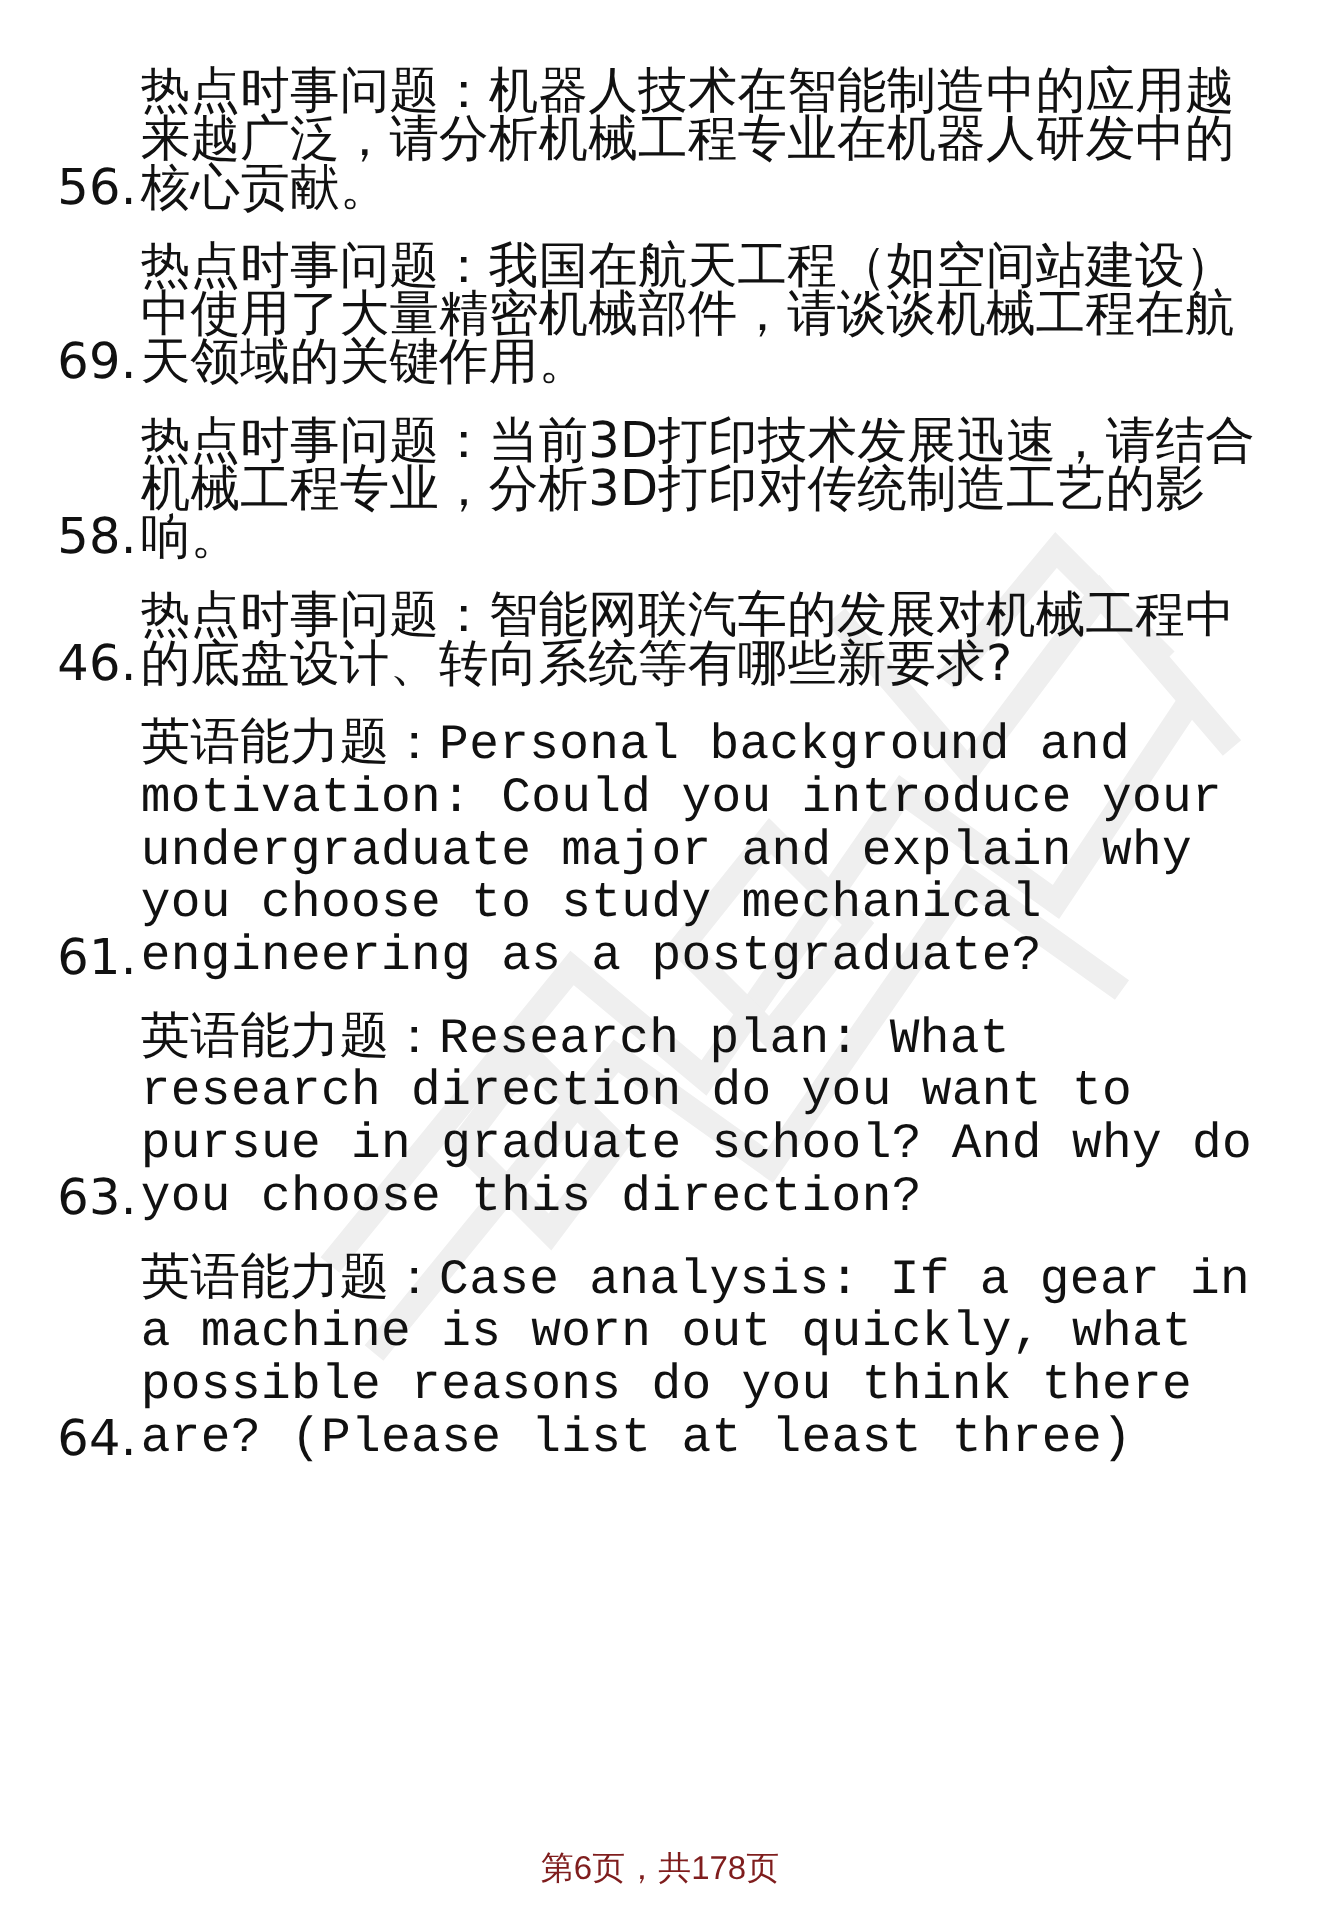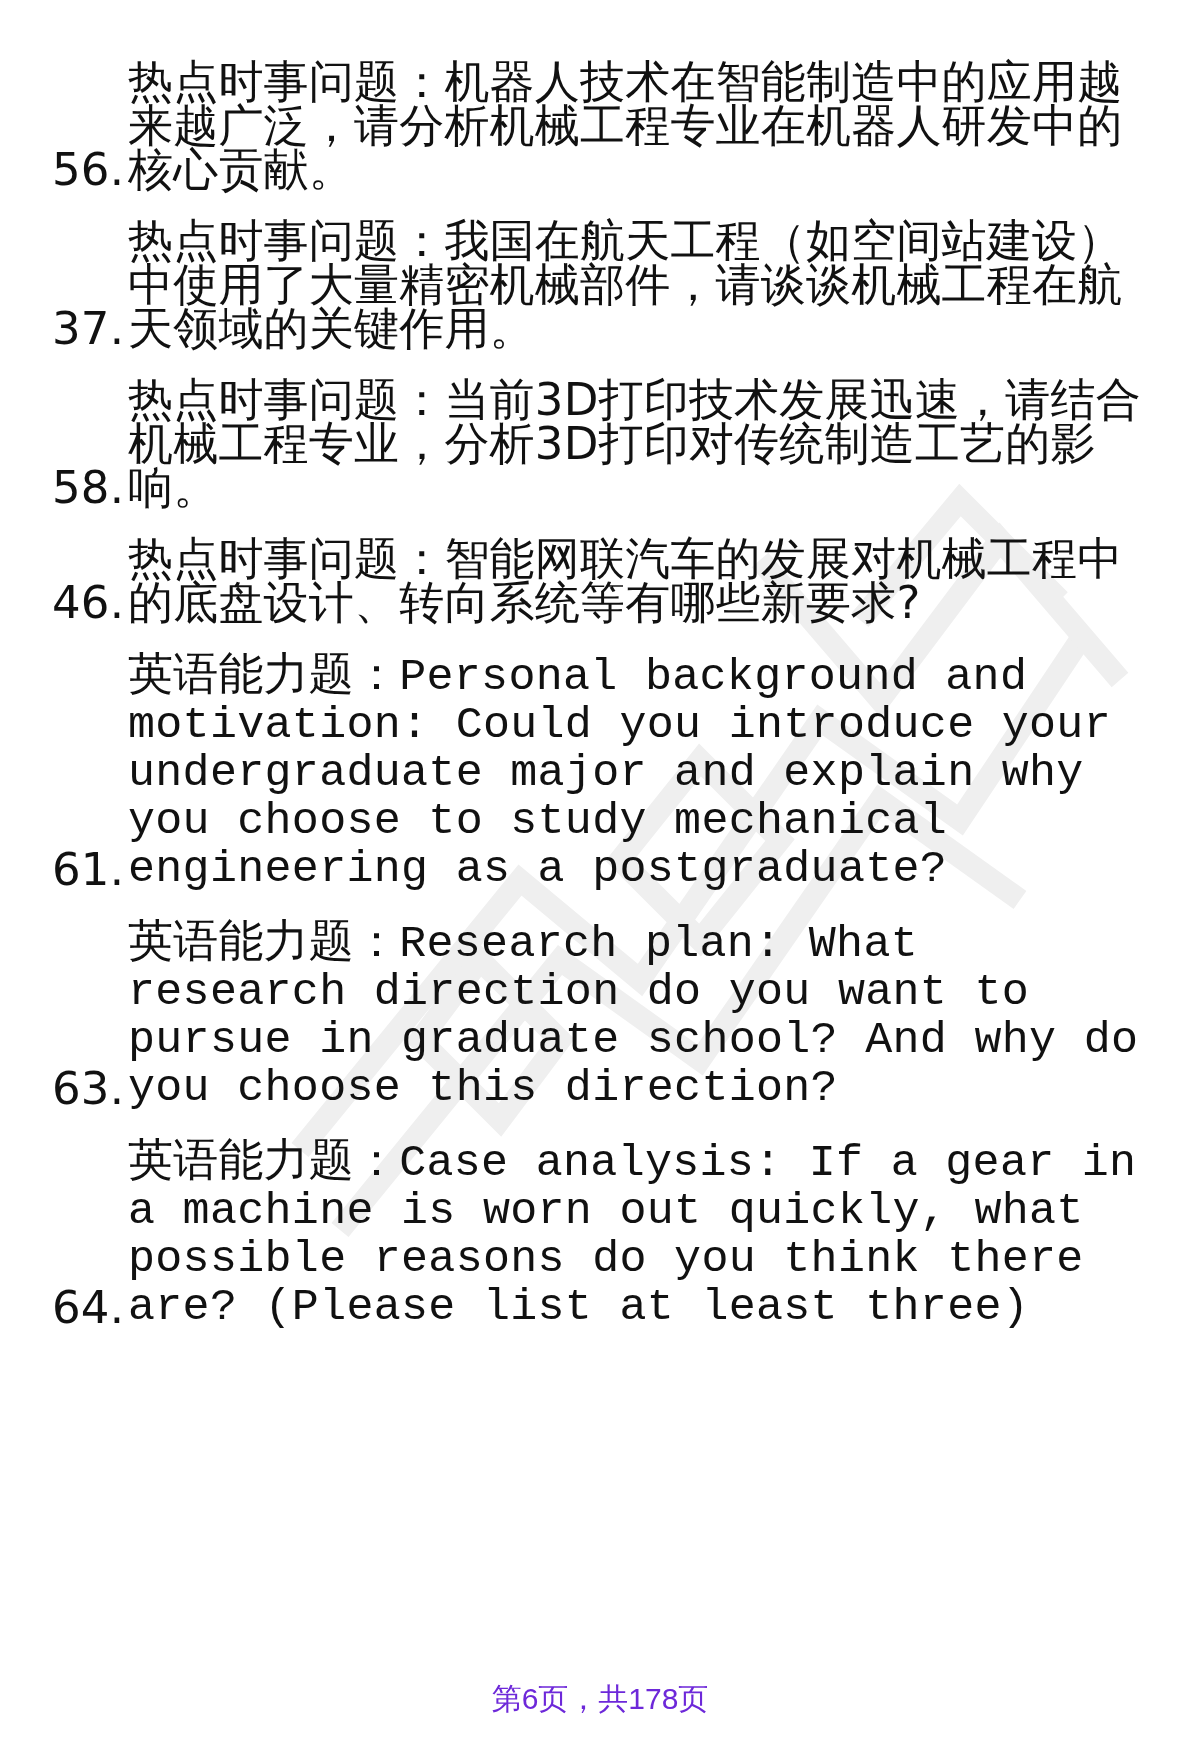--- a/index.html
+++ b/index.html
@@ -63,21 +63,21 @@
     }
     .footer {
       position: absolute;
       left: 0;
       top: 1679px;
       width: 1200px;
       text-align: center;
       font-family: "Liberation Sans", sans-serif;
       font-size: 30px;
       line-height: 40px;
-      color: #6d28d9;
+      color: #7f1d1d;
     }
   </style>
 </head>
 <body>
 
 <svg class="watermark" viewBox="0 0 1200 1755" xmlns="http://www.w3.org/2000/svg">
   <g fill="none" stroke="#efefef" stroke-width="22" stroke-linejoin="miter">
     <path d="M300 1150 L520 880 L640 980 L820 720 L960 820 L1080 640"></path>
     <path d="M340 1230 L560 960 L700 1060 L880 800 L1020 900"></path>
     <path d="M760 560 L880 700 L1000 540 L1120 680"></path>
@@ -87,21 +87,21 @@
   </g>
 </svg>
 
 <div class="page">
   <ol class="qlist">
     <li class="qitem">
       <span class="qnum">56.</span>
       <span class="qbody"><span>热点时事问题：</span><span>机器人技术在智能制造中的应用越来越广泛，请分析机械工程专业在机器人研发中的核心贡献。</span></span>
     </li>
     <li class="qitem">
-      <span class="qnum">37.</span>
+      <span class="qnum">69.</span>
       <span class="qbody"><span>热点时事问题：</span><span>我国在航天工程（如空间站建设）中使用了大量精密机械部件，请谈谈机械工程在航天领域的关键作用。</span></span>
     </li>
     <li class="qitem">
       <span class="qnum">58.</span>
       <span class="qbody"><span>热点时事问题：</span><span>当前3D打印技术发展迅速，请结合机械工程专业，分析3D打印对传统制造工艺的影响。</span></span>
     </li>
     <li class="qitem">
       <span class="qnum">46.</span>
       <span class="qbody"><span>热点时事问题：</span><span>智能网联汽车的发展对机械工程中的底盘设计、转向系统等有哪些新要求?</span></span>
     </li>

